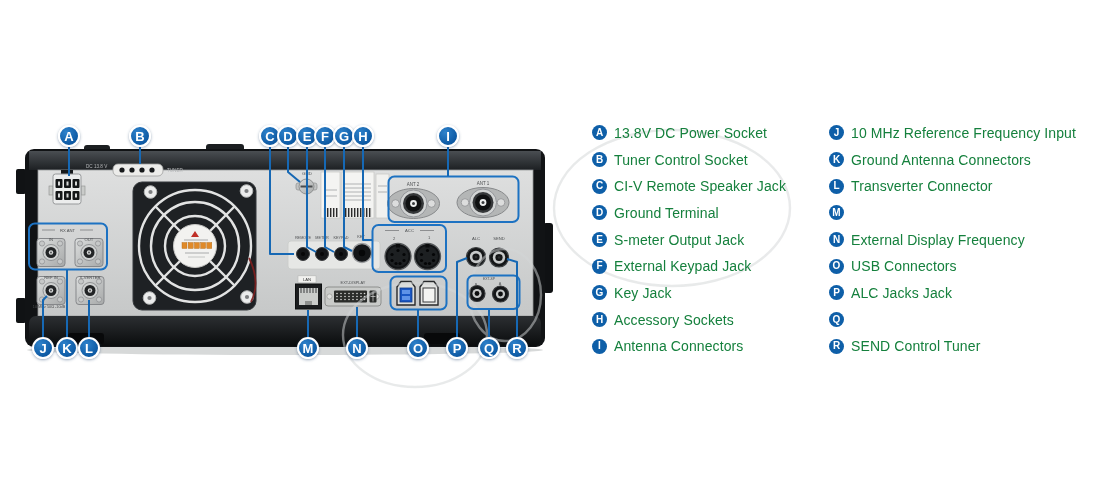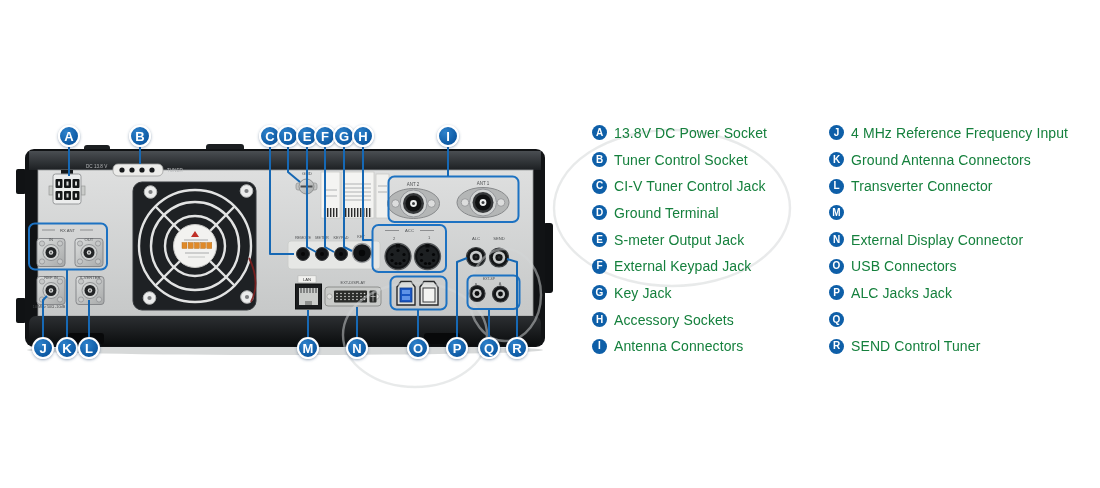--- a/index.html
+++ b/index.html
@@ -406,21 +406,21 @@
   <div class="lrow">
         <span class="lbadge">A</span>
         <span class="ltext">13.8V DC Power Socket</span>
       </div>
   <div class="lrow">
         <span class="lbadge">B</span>
         <span class="ltext">Tuner Control Socket</span>
       </div>
   <div class="lrow">
         <span class="lbadge">C</span>
-        <span class="ltext">CI-V Tuner Control Jack</span>
+        <span class="ltext">CI-V Remote Speaker Jack</span>
       </div>
   <div class="lrow">
         <span class="lbadge">D</span>
         <span class="ltext">Ground Terminal</span>
       </div>
   <div class="lrow">
         <span class="lbadge">E</span>
         <span class="ltext">S-meter Output Jack</span>
       </div>
   <div class="lrow">
@@ -437,36 +437,36 @@
       </div>
   <div class="lrow">
         <span class="lbadge">I</span>
         <span class="ltext">Antenna Connectors</span>
       </div>
 </div>
 
 <div class="legend legend-right">
   <div class="lrow">
         <span class="lbadge">J</span>
-        <span class="ltext">4 MHz Reference Frequency Input</span>
+        <span class="ltext">10 MHz Reference Frequency Input</span>
       </div>
   <div class="lrow">
         <span class="lbadge">K</span>
         <span class="ltext">Ground Antenna Connectors</span>
       </div>
   <div class="lrow">
         <span class="lbadge">L</span>
         <span class="ltext">Transverter Connector</span>
       </div>
   <div class="lrow">
         <span class="lbadge">M</span>
       </div>
   <div class="lrow">
         <span class="lbadge">N</span>
-        <span class="ltext">External Display Connector</span>
+        <span class="ltext">External Display Frequency</span>
       </div>
   <div class="lrow">
         <span class="lbadge">O</span>
         <span class="ltext">USB Connectors</span>
       </div>
   <div class="lrow">
         <span class="lbadge">P</span>
         <span class="ltext">ALC Jacks Jack</span>
       </div>
   <div class="lrow">

